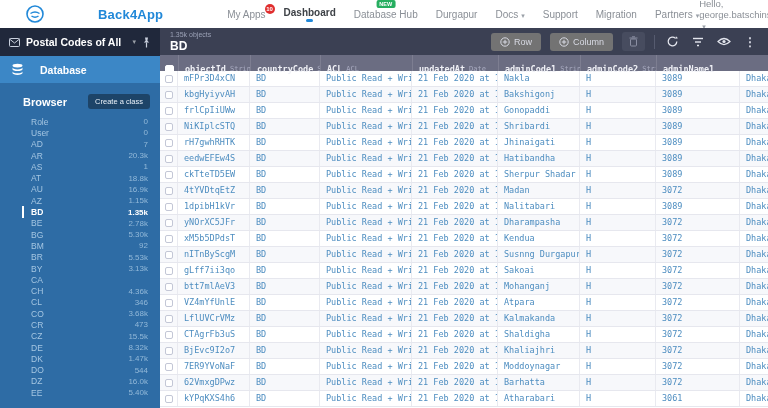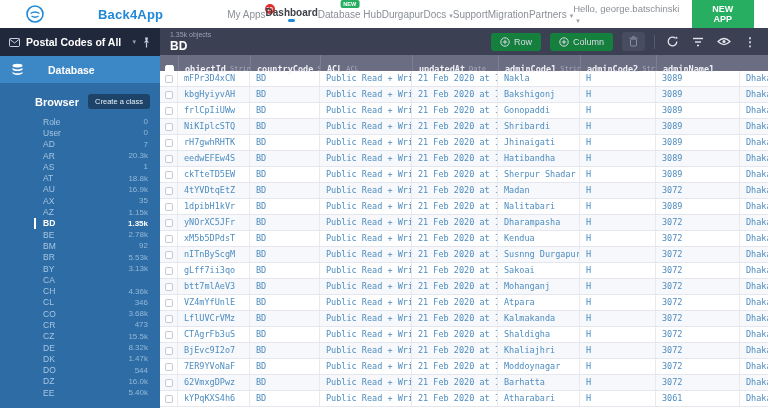--- a/index.html
+++ b/index.html
@@ -4,63 +4,63 @@
 <style>
   * { margin:0; padding:0; box-sizing:border-box; }
   html,body { width:768px; height:408px; overflow:hidden; background:#fff; }
   body { font-family:"Liberation Sans", sans-serif; }
   .app { width:768px; height:408px; display:flex; flex-direction:column; overflow:hidden; }
 
   
   .topnav { height:28px; background:#ffffff; display:flex; align-items:center; padding:0 14px 0 26px; flex:0 0 28px; }
   .brand { display:flex; align-items:center; gap:6px; cursor:pointer; }
   .brand-name { font-size:13px; font-weight:bold; color:#2188d8; letter-spacing:.2px;margin-left:48px; }
-  .nav-menu { display:flex; align-items:center; gap:0; margin-left:64px;justify-content:space-between; }
+  .nav-menu { display:flex; align-items:center; gap:18px; margin-left:64px;justify-content:space-between; }
   .nav-item { position:relative; font-size:10px; color:#8a8f96; cursor:pointer; white-space:nowrap; }
   .nav-item.active { color:#3d4146; font-weight:bold; }
   .nav-item.active::after { content:""; display:block; width:7px; height:3px; background:#2188d8; border-radius:2px; margin:1px auto 0; }
   .nav-badge { position:absolute; top:-5px; right:-9px; background:#e02e2e; color:#fff; font-size:6px; font-weight:bold;
                min-width:10px; height:10px; line-height:10px; border-radius:50%; text-align:center; padding:0 1px; }
   .nav-tag { position:absolute; top:-9px; left:50%; transform:translateX(-50%); background:#27ae60; color:#fff;
              font-size:5.5px; font-weight:bold; padding:1px 3px; border-radius:2px; }
   .caret { font-size:7px; color:#9aa0a8; margin-left:3px; }
   .nav-right { margin-left:auto; display:flex; align-items:center; gap:12px; }
   .greeting { font-size:9.5px; color:#8a8f96; cursor:pointer; }
   .new-app-btn { background:#27ae60; color:#fff; border:none; font-family:inherit; font-size:9px; font-weight:bold;
                  padding:6px 12px; border-radius:3px; cursor:pointer; }
 
   
   .shell { flex:1; display:flex; overflow:hidden; }
 
   
   .sidebar { width:160px; flex:0 0 160px; display:flex; flex-direction:column; background:#2e6ca5; overflow:hidden; }
   .app-selector { height:28px; flex:0 0 28px; background:#20283b; display:flex; align-items:center; padding:0 9px; gap:6px; cursor:pointer; }
   .app-selector-label { color:#fff; font-size:10.5px; font-weight:bold; flex:1; white-space:nowrap; overflow:hidden; }
-  .db-row { height:27px; flex:0 0 27px; background:#3c87c6; display:flex; align-items:center; gap:24px; padding:0 11px; cursor:pointer; }
+  .db-row { height:27px; flex:0 0 27px; background:#3c87c6; display:flex; align-items:center; gap:16px; padding:0 11px; cursor:pointer; }
   .db-row-label { color:#fff; font-size:10.5px; font-weight:bold; }
-  .sb-body { flex:1; padding-top:11px; overflow:hidden;padding-left:12px; }
+  .sb-body { flex:1; padding-top:11px; overflow:hidden; }
   .browser-row { display:flex; align-items:center; justify-content:space-between; padding:0 10px 0 23px; margin-bottom:7px; }
   .browser-title { color:#fff; font-size:11px; font-weight:bold; }
   .create-class-btn { background:#1d4468; color:#e8f0f8; border:none; font-family:Liberation Sans, sans-serif; font-size:7.5px;
                       padding:3px 7px; border-radius:3px; cursor:pointer; }
   .sb-list { display:flex; flex-direction:column; }
   .sb-item { display:flex; justify-content:space-between; align-items:center; margin-left:22px; padding:0 12px 0 7px;
              height:11.3px; font-size:8.5px; color:#a5c6e2; border-left:2px solid transparent; cursor:pointer; }
   .sb-item .sb-count { color:#93b9d9; font-size:8px; }
   .sb-item.active { color:#ffffff; font-weight:bold; border-left-color:#ffffff; }
   .sb-item.active .sb-count { color:#ffffff; font-weight:bold; }
 
   
   .main { flex:1; display:flex; flex-direction:column; overflow:hidden; }
   .main-header { height:27px; flex:0 0 27px; background:#3b4053; display:flex; align-items:center; padding:0 10px; }
   .title-block { display:flex; flex-direction:column; justify-content:center; line-height:1; }
   .objects-count { font-size:7px; color:#9aa0b5; margin-bottom:2px; }
   .class-title { font-size:12px; font-weight:bold; color:#ffffff; }
   .header-actions { margin-left:auto; display:flex; align-items:center; gap:9px; }
-  .hdr-btn { display:flex; align-items:center; gap:4px; background:#15803d; border:none; color:#d8dae4;
+  .hdr-btn { display:flex; align-items:center; gap:4px; background:#737373; border:none; color:#d8dae4;
              font-family:inherit; font-size:9px; padding:4px 9px; border-radius:3px; cursor:pointer; }
   .hdr-btn.dim { background:#474c5f; color:#8b8fa3; padding:4px 7px; }
   .vdiv { width:1px; height:14px; background:#565b6f; }
   .icon-btn { background:none; border:none; cursor:pointer; display:flex; align-items:center; padding:2px; }
   .kebab { color:#d8dae4; font-size:12px; font-weight:bold; line-height:1; }
 
   
   .table-wrap { flex:1; overflow:hidden; background:#fff; }
   .t-head, .t-row { display:grid; grid-template-columns:18px 72px 70px 92px 86px 82px 76px 84px 60px; width:640px; }
   .t-head { background:#6b6d82; height:16px; align-items:center; }
@@ -167,34 +167,34 @@
   </div>
             <div class="sb-item">
     <span class="sb-name">AT</span>
     <span class="sb-count">18.8k</span>
   </div>
             <div class="sb-item">
     <span class="sb-name">AU</span>
     <span class="sb-count">16.9k</span>
   </div>
             <div class="sb-item">
-    <span class="sb-name">AX</span>
-    <span class="sb-count">35</span>
-  </div>
-            <div class="sb-item">
     <span class="sb-name">AZ</span>
     <span class="sb-count">1.15k</span>
   </div>
             <div class="sb-item active">
     <span class="sb-name">BD</span>
     <span class="sb-count">1.35k</span>
   </div>
             <div class="sb-item">
     <span class="sb-name">BE</span>
     <span class="sb-count">2.78k</span>
+  </div>
+            <div class="sb-item">
+    <span class="sb-name">BG</span>
+    <span class="sb-count">5.30k</span>
   </div>
             <div class="sb-item">
     <span class="sb-name">BM</span>
     <span class="sb-count">92</span>
   </div>
             <div class="sb-item">
     <span class="sb-name">BR</span>
     <span class="sb-count">5.53k</span>
   </div>
             <div class="sb-item">

